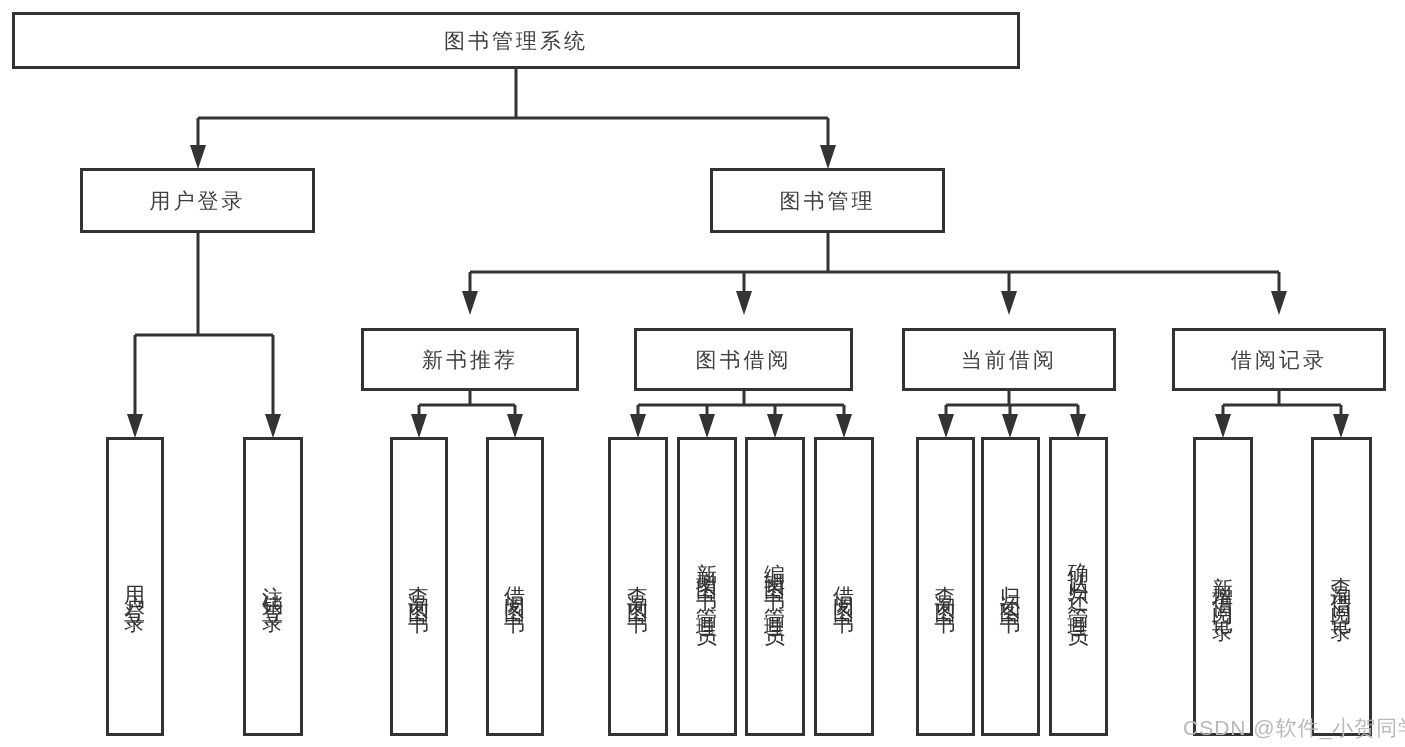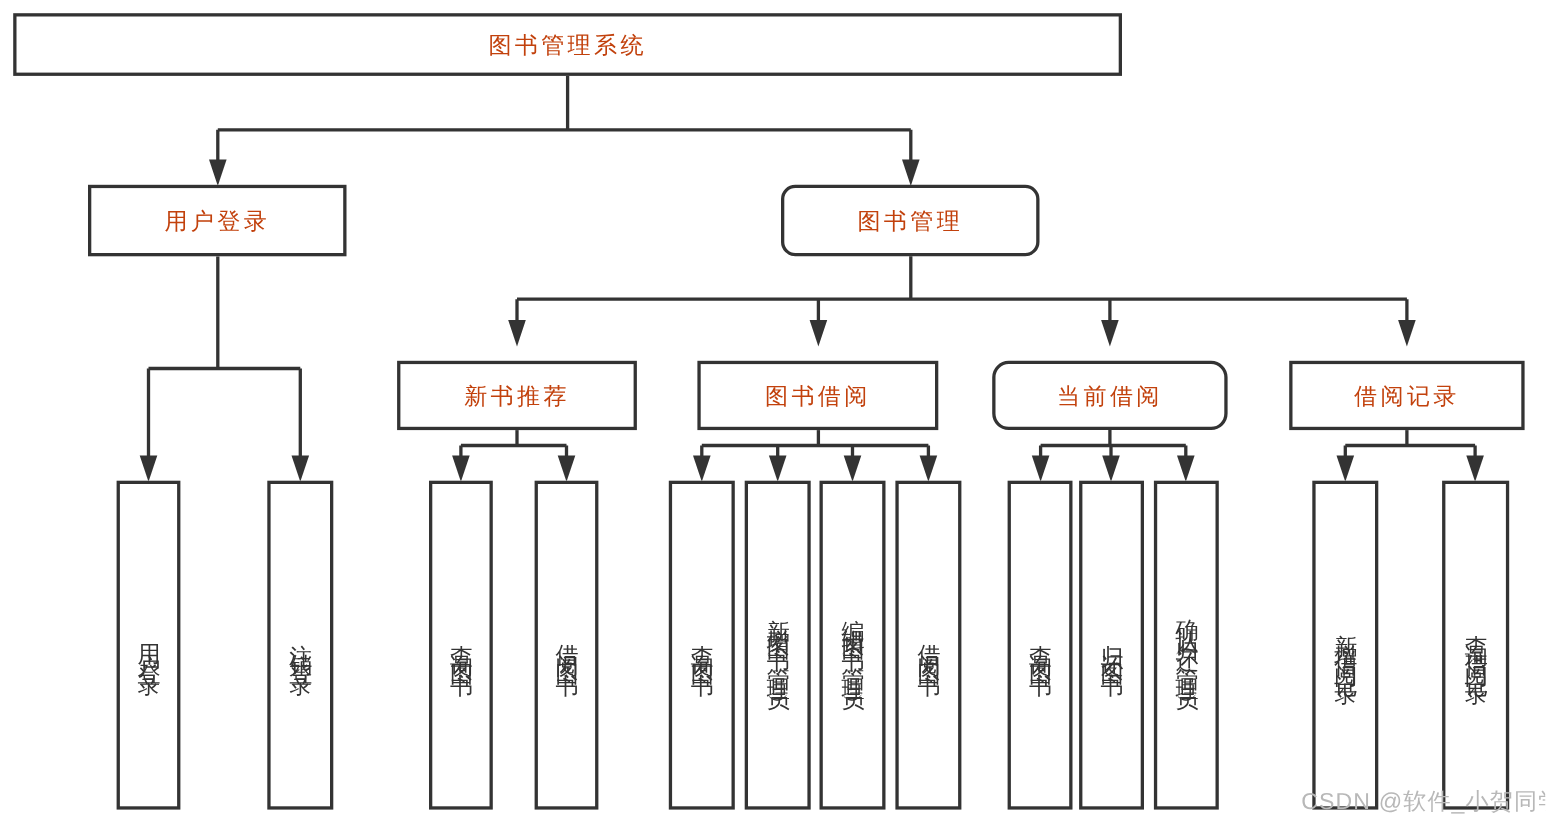--- a/index.html
+++ b/index.html
@@ -24,21 +24,21 @@
   .box {
     position: absolute;
     box-sizing: border-box;
     border: 3px solid #333333;
     background: #ffffff;
     display: flex;
     align-items: center;
     justify-content: center;
   }
   .lbl {
-    color: #c2410c;
+    color: #404040;
     font-size: 21px;
     letter-spacing: 3px;
     white-space: nowrap;
   }
   .root-box  { left: 12px;  top: 12px;  width: 1008px; height: 57px; }
   .l2        { top: 168px; height: 65px; width: 235px; }
   .l3        { top: 328px; height: 63px; }
   .leaf      { top: 437px; height: 299px; }
   .vlbl {
     writing-mode: vertical-rl;
@@ -104,31 +104,31 @@
     </g>
   </svg>
 
   <div class="box root-box">
     <span class="lbl">图书管理系统</span>
   </div>
 
   <div class="box l2" style="left:80px;">
     <span class="lbl">用户登录</span>
   </div>
-  <div class="box l2" style="left:710px;border-radius:13px;">
+  <div class="box l2" style="left:710px;">
     <span class="lbl">图书管理</span>
   </div>
 
   <div class="box l3" style="left:361px;width:218px;">
     <span class="lbl">新书推荐</span>
   </div>
   <div class="box l3" style="left:634px;width:219px;">
     <span class="lbl">图书借阅</span>
   </div>
-  <div class="box l3" style="left:902px;width:214px;border-radius:15px;">
+  <div class="box l3" style="left:902px;width:214px;">
     <span class="lbl">当前借阅</span>
   </div>
   <div class="box l3" style="left:1172px;width:214px;">
     <span class="lbl">借阅记录</span>
   </div>
 
   <div class="box leaf" style="left:106px;width:58px;">
     <span class="vlbl">用户登录</span>
   </div>
   <div class="box leaf" style="left:243px;width:60px;">

